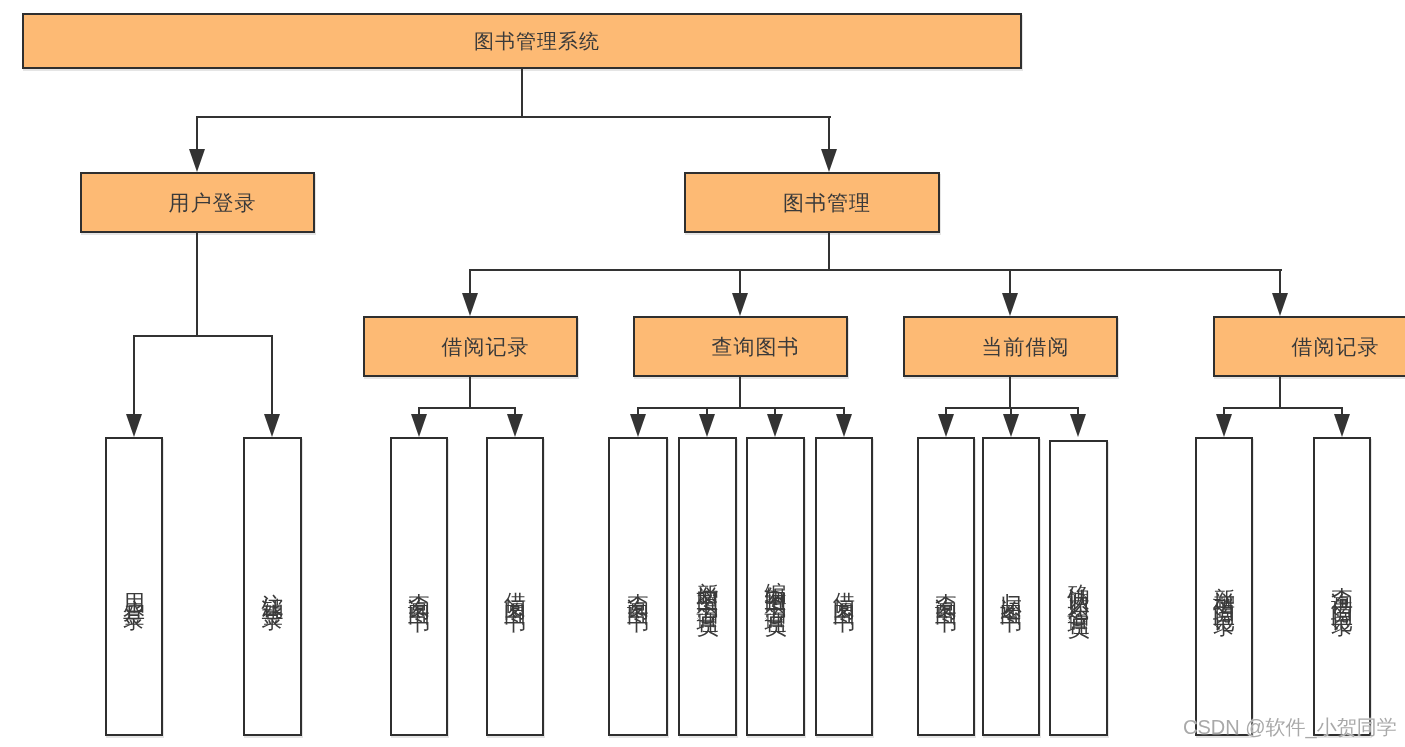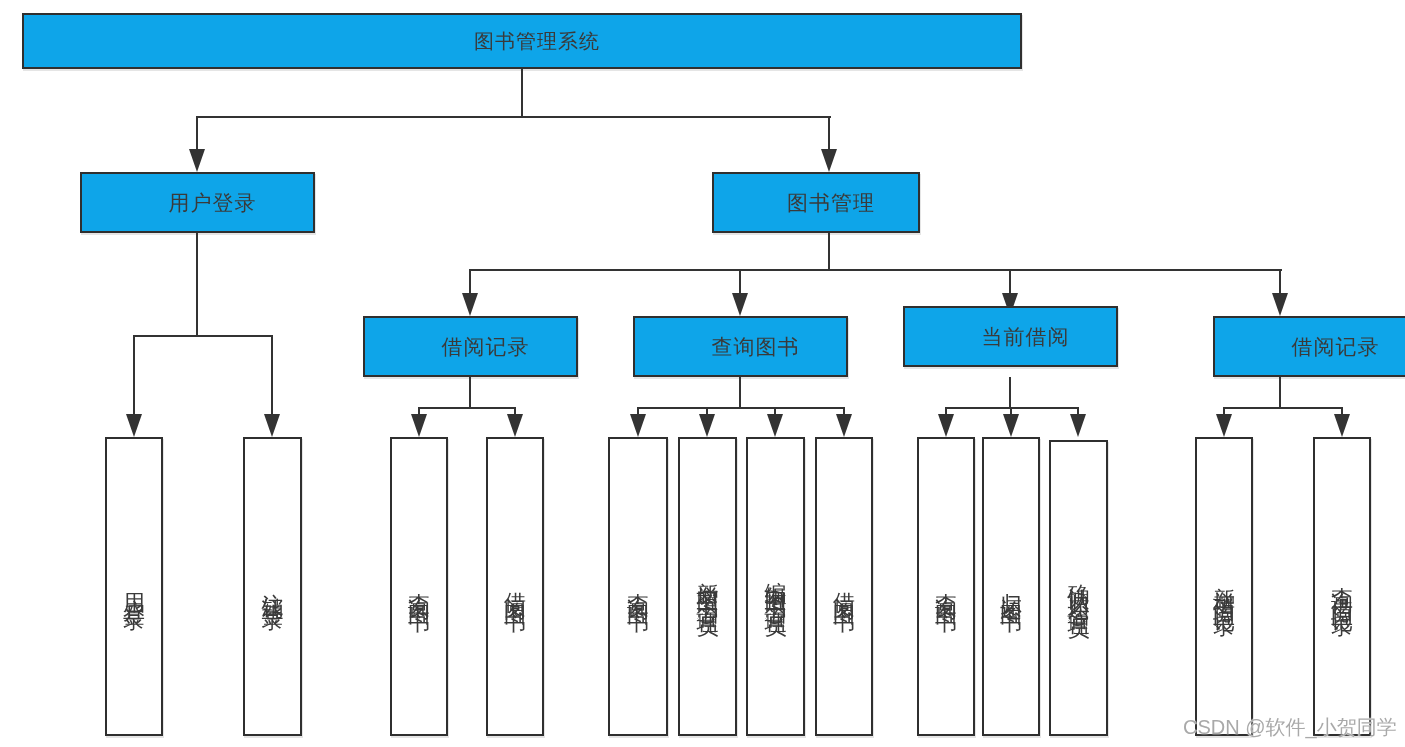--- a/index.html
+++ b/index.html
@@ -8,21 +8,21 @@
     width: 1405px;
     height: 747px;
     background: #ffffff;
     font-family: "Liberation Sans", sans-serif;
     color: #3a3a3a;
     overflow: hidden;
   }
   .box {
     position: absolute;
     box-sizing: border-box;
-    background: #0ea5e9;
+    background: #fdba74;
     border: 2px solid #2f2f2f;
     display: flex;
     align-items: center;
     justify-content: center;
     box-shadow: 1px 2px 0 rgba(0,0,0,0.10);
     padding-left: 30px;
   }
   .hlabel {
     font-size: 21px;
     letter-spacing: 1px;
@@ -87,21 +87,21 @@
   <div class="vline" style="left:521px; top:69px; height:49px;"></div>
   <div class="hline" style="left:197px; top:116px; width:634px;"></div>
   <div class="vline" style="left:196px; top:116px; height:34px;"></div>
   <div class="arrow" style="left:189px; top:149px;"></div>
   <div class="vline" style="left:828px; top:116px; height:34px;"></div>
   <div class="arrow" style="left:821px; top:149px;"></div>
 
   <div class="box" style="left:80px; top:172px; width:235px; height:61px;">
     <span class="hlabel">用户登录</span>
   </div>
-  <div class="box" style="left:712px; top:172px; width:208px; height:61px;justify-content:center;">
+  <div class="box" style="left:684px; top:172px; width:256px; height:61px;justify-content:center;">
     <span class="hlabel">图书管理</span>
   </div>
 
   <div class="vline" style="left:196px; top:233px; height:104px;"></div>
   <div class="hline" style="left:133px; top:335px; width:140px;"></div>
   <div class="vline" style="left:133px; top:335px; height:81px;"></div>
   <div class="arrow" style="left:126px; top:414px;"></div>
   <div class="vline" style="left:271px; top:335px; height:81px;"></div>
   <div class="arrow" style="left:264px; top:414px;"></div>
 
@@ -115,21 +115,21 @@
   <div class="arrow" style="left:1002px; top:293px;"></div>
   <div class="vline" style="left:1279px; top:269px; height:27px;"></div>
   <div class="arrow" style="left:1272px; top:293px;"></div>
 
   <div class="box" style="left:363px; top:316px; width:215px; height:61px;">
     <span class="hlabel">借阅记录</span>
   </div>
   <div class="box" style="left:633px; top:316px; width:215px; height:61px;">
     <span class="hlabel">查询图书</span>
   </div>
-  <div class="box" style="left:903px; top:306px; width:215px; height:61px;">
+  <div class="box" style="left:903px; top:316px; width:215px; height:61px;">
     <span class="hlabel">当前借阅</span>
   </div>
   <div class="box" style="left:1173px; top:316px; width:215px; height:61px;margin-left:40px;">
     <span class="hlabel">借阅记录</span>
   </div>
 
   <div class="vline" style="left:469px; top:377px; height:32px;"></div>
   <div class="hline" style="left:418px; top:407px; width:98px;"></div>
   <div class="vline" style="left:418px; top:407px; height:10px;"></div>
   <div class="arrow" style="left:411px; top:414px;"></div>

